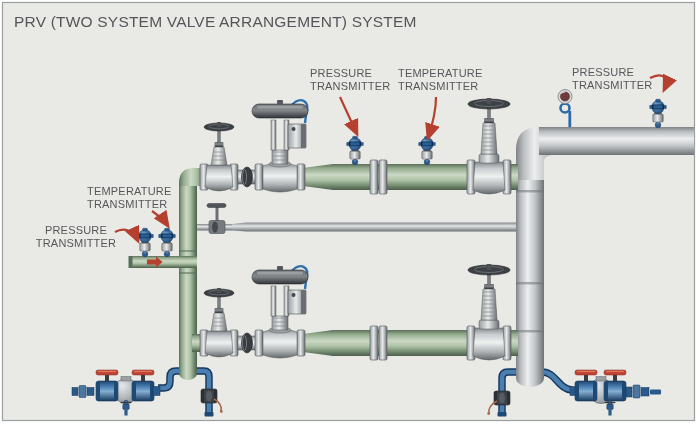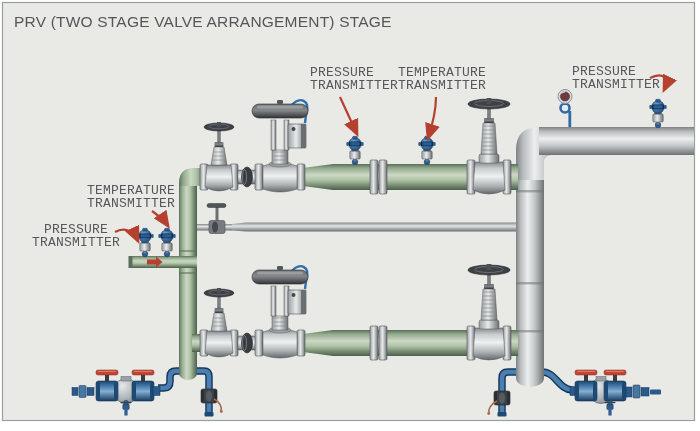--- a/index.html
+++ b/index.html
@@ -1,22 +1,22 @@
 <!DOCTYPE html>
 <html><head>
 <meta charset="utf-8">
 <style>
   html,body{margin:0;padding:0;background:#fff;}
   .frame{position:relative;width:700px;height:431px;background:#fff;overflow:hidden;
          font-family:"Liberation Sans",sans-serif;}
   .frame svg{position:absolute;left:0;top:0;}
   .title{position:absolute;left:14px;top:13px;font-size:15.5px;font-weight:400;
          color:#55565a;letter-spacing:.2px;white-space:nowrap;}
-  .lbl{position:absolute;font-size:13px;line-height:12.5px;color:#56575a;
-       white-space:pre-line;letter-spacing:.2px;font-family:Liberation Mono, monospace;}
+  .lbl{position:absolute;font-size:11px;line-height:12.5px;color:#56575a;
+       white-space:pre-line;letter-spacing:.2px;}
   .lbl.centered{text-align:center;}
 </style>
 </head>
 <body>
 
 <div class="frame">
 
 <svg width="700" height="431" viewBox="0 0 700 431">
   <defs>
     <linearGradient id="gGreenH" x1="0" y1="0" x2="0" y2="1">
@@ -325,21 +325,21 @@
 
   <g stroke="#b6402f" stroke-width="2.2" fill="none">
     <path d="M340,97 C346,110 352,123 357,134" marker-end="url(#ah)"></path>
     <path d="M436,97 C436,112 432,126 428,138" marker-end="url(#ah)"></path>
     <path d="M650,78 C662,72 670,77 664,90" marker-end="url(#ah)"></path>
     <path d="M152,211 C159,216 164,220 168,226" marker-end="url(#ah)"></path>
     <path d="M115,232 C124,227 133,230 138,241" marker-end="url(#ah)"></path>
   </g>
 </svg>
 
-<div class="title">PRV (TWO STAGE VALVE ARRANGEMENT) STAGE</div>
+<div class="title">PRV (TWO SYSTEM VALVE ARRANGEMENT) SYSTEM</div>
 <div class="lbl" style="left:310px;top:67px">PRESSURE
 TRANSMITTER</div>
 <div class="lbl" style="left:398px;top:67px">TEMPERATURE
 TRANSMITTER</div>
 <div class="lbl" style="left:572px;top:66px">PRESSURE
 TRANSMITTER</div>
 <div class="lbl" style="left:87px;top:185px">TEMPERATURE
 TRANSMITTER</div>
 <div class="lbl centered" style="left:26px;top:224px;width:100px">PRESSURE
 TRANSMITTER</div>

